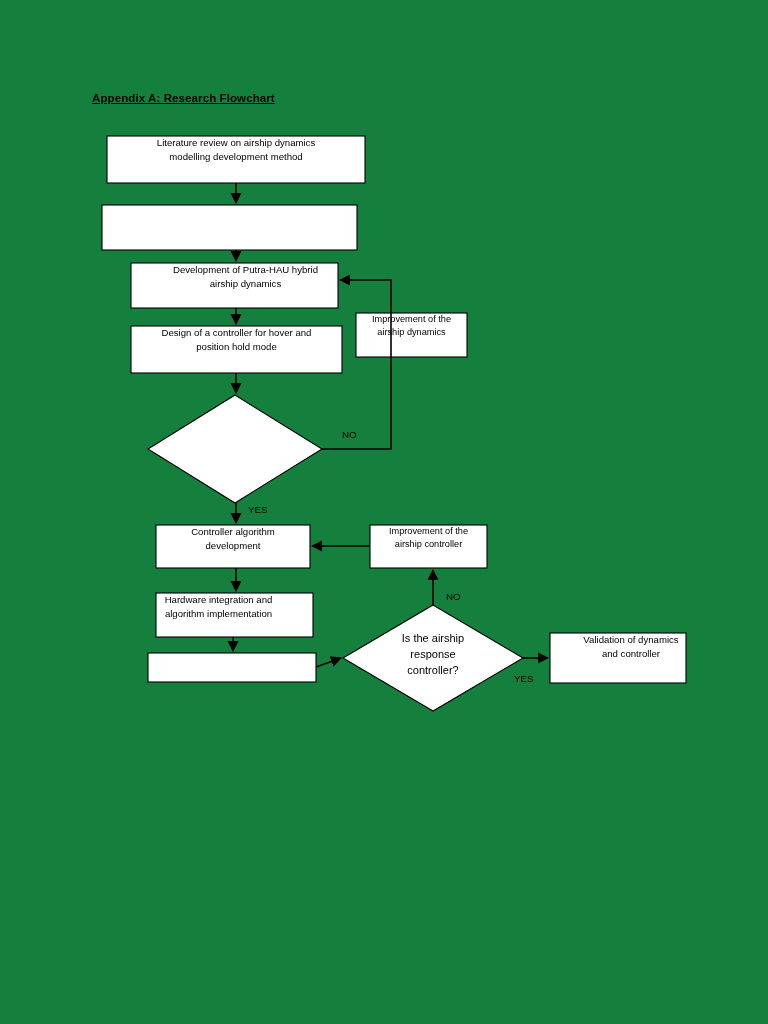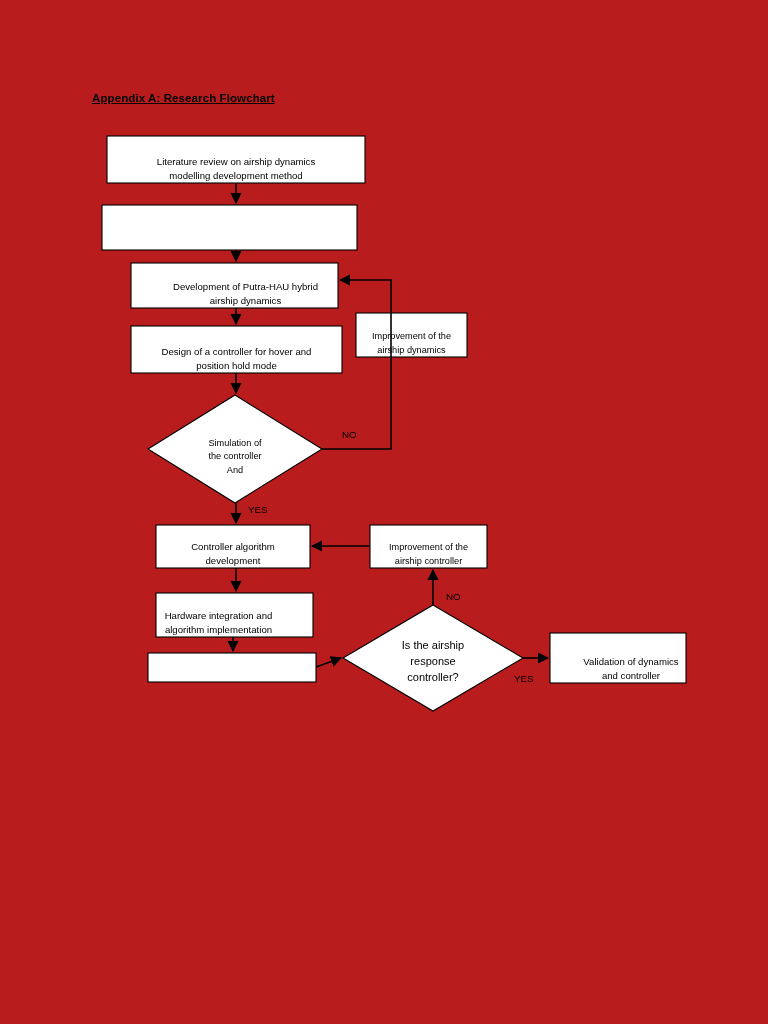--- a/index.html
+++ b/index.html
@@ -14,41 +14,41 @@
     position: relative;
     font-family: "Liberation Sans", sans-serif;
     color: #000000;
     overflow: hidden;
   }
   #page {
     position: absolute;
     left: 0; top: 0;
     width: 768px;
     height: 1024px;
-    background: #b91c1c;
+    background: #15803d;
   }
   #page-title {
     position: absolute;
     left: 92px;
     top: 92px;
     font-size: 11.5px;
     font-weight: bold;
     text-decoration: underline;
     letter-spacing: 0.1px;
     white-space: nowrap;
   }
   #flow-svg {
     position: absolute;
     left: 0;
     top: 0;
   }
   .node-label {
     position: absolute;
     display: flex;
-    align-items: flex-end;
+    align-items: flex-start;
     justify-content: center;
     text-align: center;
     font-size: 9.6px;
     line-height: 1.45;
     color: #000000;
     pointer-events: none;
     box-sizing: border-box;
     padding: 0 4px;
   }
   .edge-label {
@@ -144,27 +144,20 @@
     </div>
   </div>
 
   <div class="node-label" style="left:356px; top:313px; width:111px; height:44px; font-size:9.2px;">
     <div>
       <span>Improvement of the</span>
       <span>airship dynamics</span>
     </div>
   </div>
 
-  <div class="node-label" style="left:148px; top:422px; width:174px; height:55px; font-size:9.2px;">
-    <div>
-      <span>Simulation of</span>
-      <span>the controller</span>
-      <span>And</span>
-    </div>
-  </div>
 
   <div class="node-label" style="left:156px; top:525px; width:154px; height:43px;">
     <div>
       <span>Controller algorithm</span>
       <span>development</span>
     </div>
   </div>
 
   <div class="node-label" style="left:370px; top:525px; width:117px; height:43px; font-size:9.2px;">
     <div>

